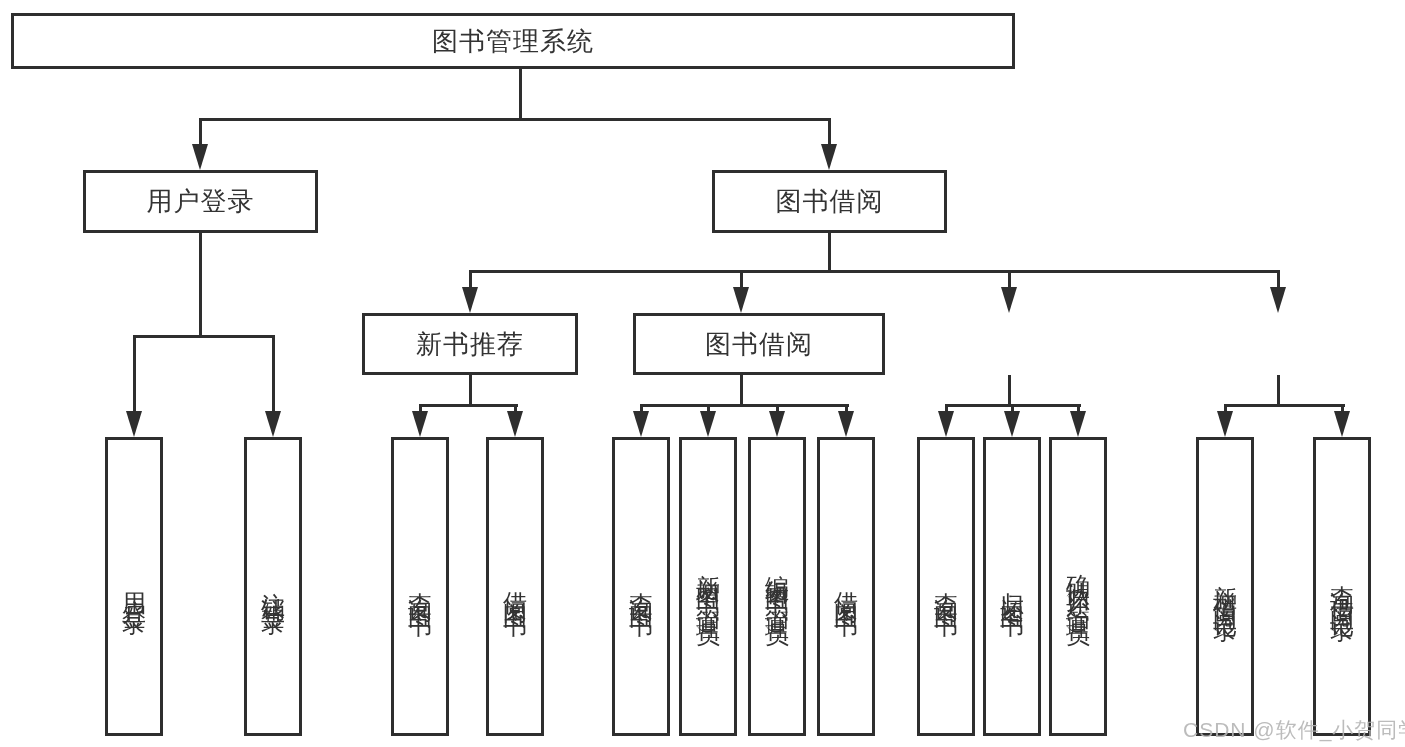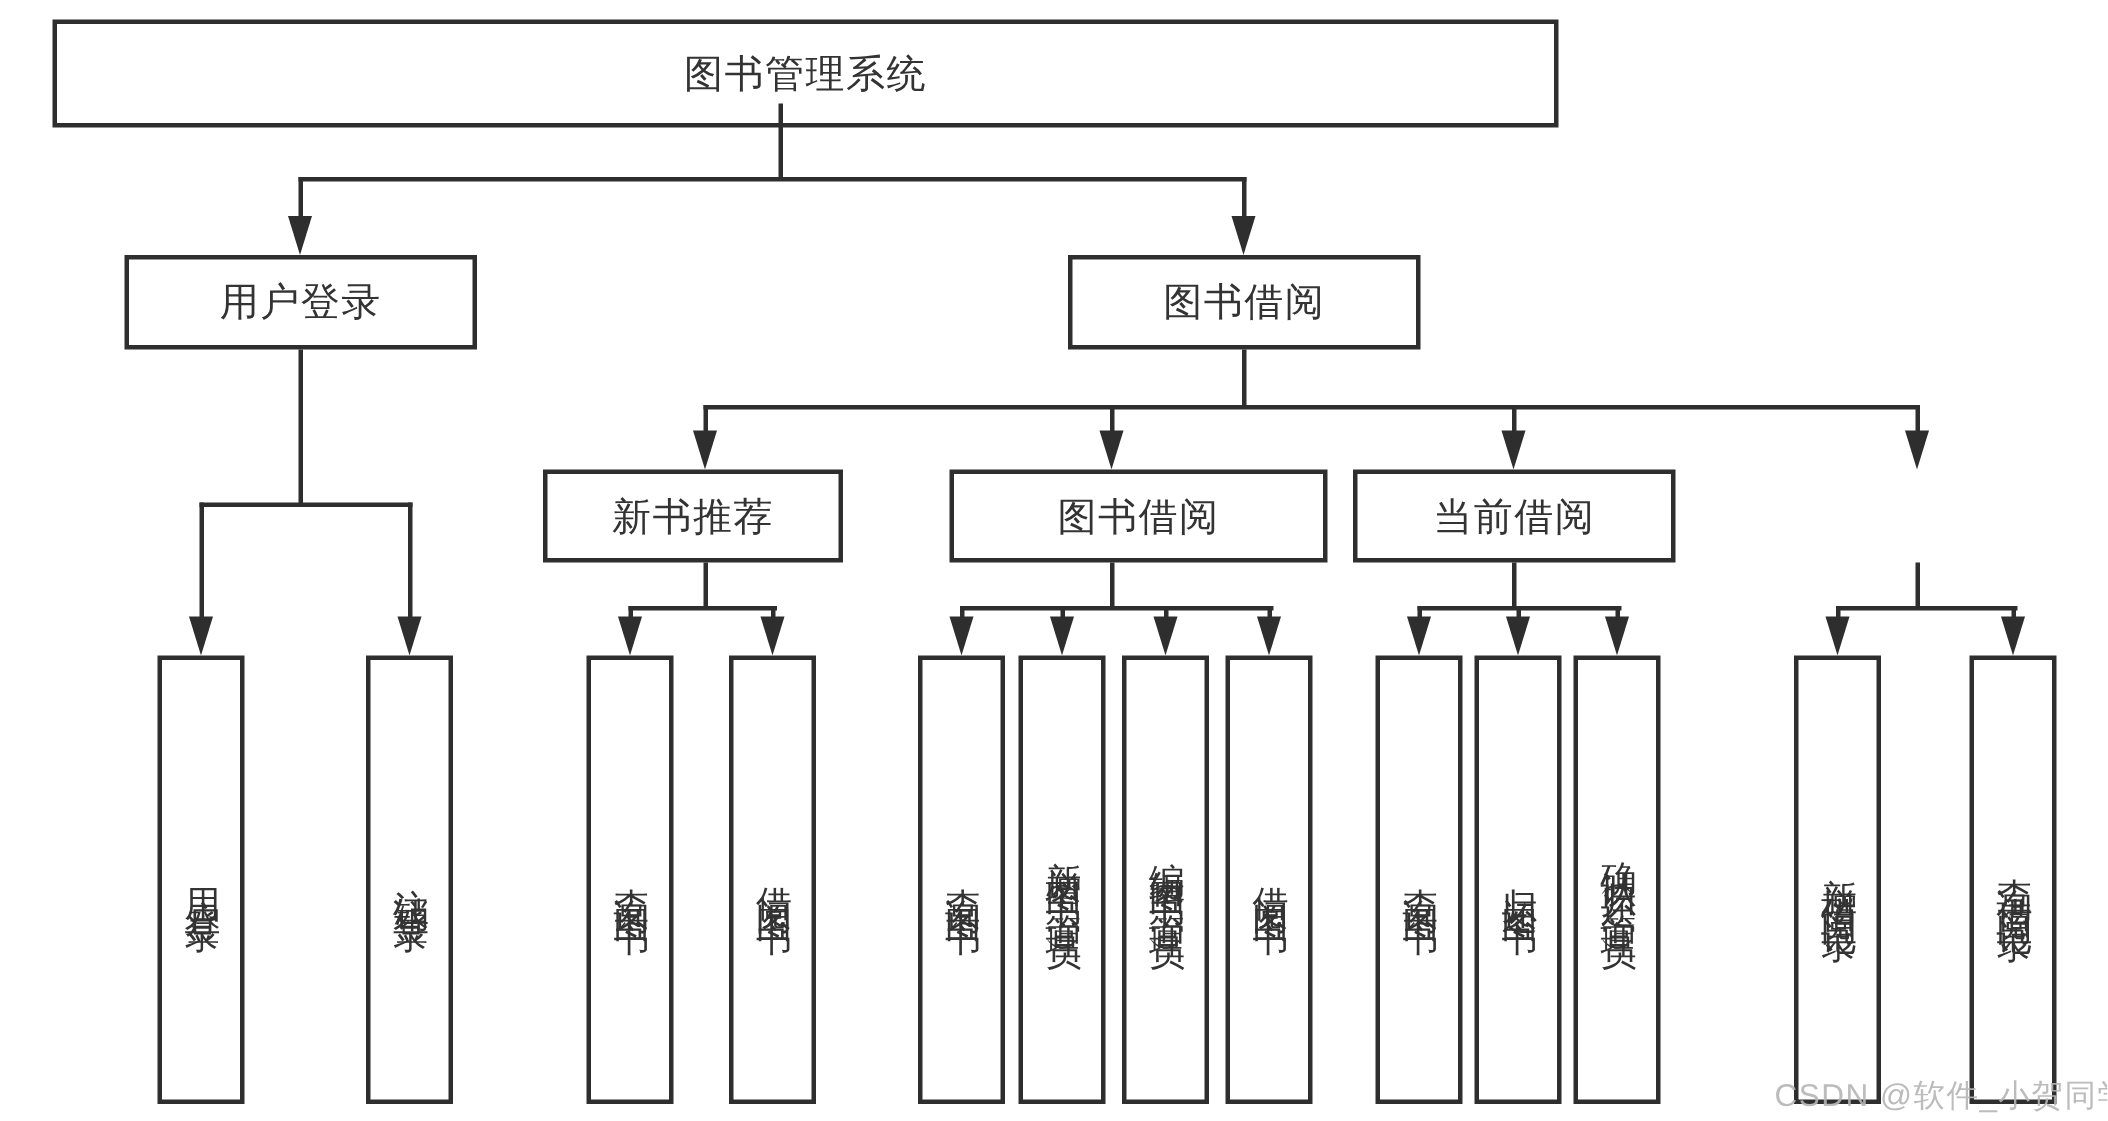--- a/index.html
+++ b/index.html
@@ -27,21 +27,21 @@
   .watermark{
     position:absolute;left:1183px;top:716px;z-index:5;
     font-size:21px;color:#b5b5b5;letter-spacing:1px;opacity:.9;white-space:nowrap;
   }
 </style>
 </head>
 <body>
 
 <div class="stage">
 
-  <div class="box hnode" style="left:35px;top:13px;width:1004px;height:72px">
+  <div class="box hnode" style="left:11px;top:13px;width:1004px;height:56px">
     <span>图书管理系统</span>
   </div>
 
   <div class="vline" style="left:519px;top:69px;height:49px"></div>
   <div class="hline" style="left:199px;top:118px;width:632px"></div>
   <div class="vline" style="left:199px;top:118px;height:28px"></div>
   <div class="ah" style="left:192px;top:144px"></div>
   <div class="vline" style="left:828px;top:118px;height:28px"></div>
   <div class="ah" style="left:821px;top:144px"></div>
 
@@ -63,28 +63,25 @@
   <div class="hline" style="left:469px;top:270px;width:811px"></div>
   <div class="vline" style="left:469px;top:270px;height:19px"></div>
   <div class="ah" style="left:462px;top:287px"></div>
   <div class="vline" style="left:740px;top:270px;height:19px"></div>
   <div class="ah" style="left:733px;top:287px"></div>
   <div class="vline" style="left:1008px;top:270px;height:19px"></div>
   <div class="ah" style="left:1001px;top:287px"></div>
   <div class="vline" style="left:1277px;top:270px;height:19px"></div>
   <div class="ah" style="left:1270px;top:287px"></div>
 
-  <div class="box hnode" style="left:362px;top:313px;width:200px;height:62px">
+  <div class="box hnode" style="left:362px;top:313px;width:216px;height:62px">
     <span>新书推荐</span>
   </div>
   <div class="box hnode" style="left:633px;top:313px;width:252px;height:62px">
     <span>图书借阅</span>
-  </div>
-  <div class="box hnode" style="left:902px;top:313px;width:215px;height:62px">
-    <span>当前借阅</span>
   </div>
 
   <div class="vline" style="left:469px;top:375px;height:31px"></div>
   <div class="hline" style="left:419px;top:404px;width:99px"></div>
   <div class="vline" style="left:419px;top:404px;height:12px"></div>
   <div class="ah" style="left:412px;top:411px"></div>
   <div class="vline" style="left:514px;top:404px;height:12px"></div>
   <div class="ah" style="left:507px;top:411px"></div>
 
   <div class="vline" style="left:740px;top:375px;height:31px"></div>

